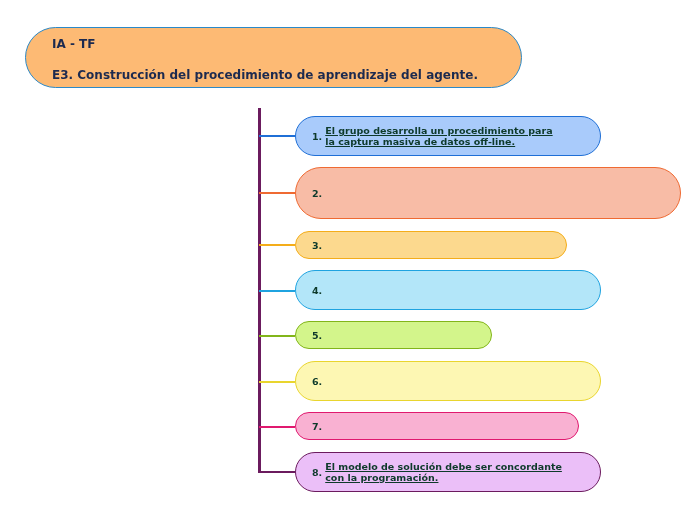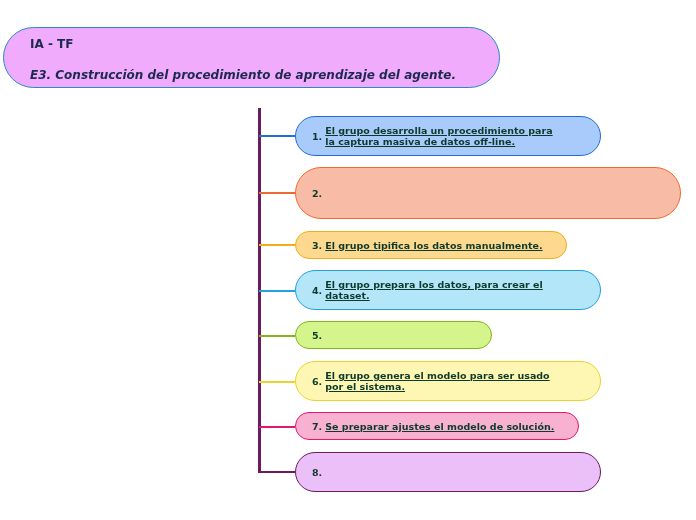--- a/index.html
+++ b/index.html
@@ -1,24 +1,24 @@
 <!DOCTYPE html>
 <html><head>
 <meta charset="utf-8">
 <style>
   html, body { margin: 0; padding: 0; background: #ffffff; }
   body { width: 696px; height: 520px; position: relative; overflow: hidden;
          font-family: "DejaVu Sans", sans-serif; }
   .root {
-    position: absolute; left: 3px; top: 27px; width: 497px; height: 61px;
-    box-sizing: border-box; background: #f0abfc; border: 1.5px solid #2b89c8;
+    position: absolute; left: 25px; top: 27px; width: 497px; height: 61px;
+    box-sizing: border-box; background: #fdba74; border: 1.5px solid #2b89c8;
     border-radius: 32px;
   }
   .root-title { position: absolute; left: 26px; top: 9px; font-size: 12px; font-weight: bold; color: #1c2a4f; }
-  .root-sub { position: absolute; left: 26px; top: 40px; font-size: 12px; font-weight: bold; color: #1c2a4f; white-space: nowrap; font-style: italic; }
+  .root-sub { position: absolute; left: 26px; top: 40px; font-size: 12px; font-weight: bold; color: #1c2a4f; white-space: nowrap; }
   .trunk { position: absolute; left: 258px; top: 108px; width: 2.5px; height: 365px; background: #6b1b5e; }
   .branch { position: absolute; left: 259px; height: 2px; }
   .node {
     position: absolute; left: 295px; box-sizing: border-box; border-width: 1.5px; border-style: solid;
     border-radius: 20px; display: flex; align-items: center; padding-left: 16px; padding-right: 10px;
     font-size: 9.5px; font-weight: bold; color: #0e3a2b; line-height: 11px;
   }
   .num { margin-right: 3px; white-space: nowrap; }
   .txt { white-space: pre-line; text-decoration: underline; }
 </style>
@@ -44,34 +44,30 @@
 <div class="node" style="top:116px;width:306px;height:40px;background:#a9cbfb;border-color:#1f6fd6;">
   <span class="num">1.</span>
   <span class="txt">El grupo desarrolla un procedimiento para
 la captura masiva de datos off-line.</span>
 </div>
 <div class="node" style="top:167px;width:386px;height:52px;background:#f8bca6;border-color:#ef6a32;border-radius:26px;">
   <span class="num">2.</span>
 </div>
 <div class="node" style="top:231px;width:272px;height:28px;background:#fcd98e;border-color:#f4ad1a;border-radius:14px;">
   <span class="num">3.</span>
-  <span class="txt">El grupo tipifica los datos manualmente.</span>
 </div>
 <div class="node" style="top:270px;width:306px;height:40px;background:#b3e6f9;border-color:#1fa3e0;">
   <span class="num">4.</span>
-  <span class="txt">El grupo prepara los datos, para crear el
-dataset.</span>
 </div>
 <div class="node" style="top:321px;width:197px;height:28px;background:#d3f58b;border-color:#82b51a;border-radius:14px;">
   <span class="num">5.</span>
 </div>
 <div class="node" style="top:361px;width:306px;height:40px;background:#fdf7b3;border-color:#e9d52e;">
   <span class="num">6.</span>
-  <span class="txt">El grupo genera el modelo para ser usado
-por el sistema.</span>
 </div>
 <div class="node" style="top:412px;width:284px;height:28px;background:#f9b1d2;border-color:#e0196f;border-radius:14px;">
   <span class="num">7.</span>
-  <span class="txt">Se preparar ajustes el modelo de solución.</span>
 </div>
 <div class="node" style="top:452px;width:306px;height:40px;background:#ebbff8;border-color:#6b1b5e;">
   <span class="num">8.</span>
+  <span class="txt">El modelo de solución debe ser concordante
+con la programación.</span>
 </div>
 
 </body></html>

